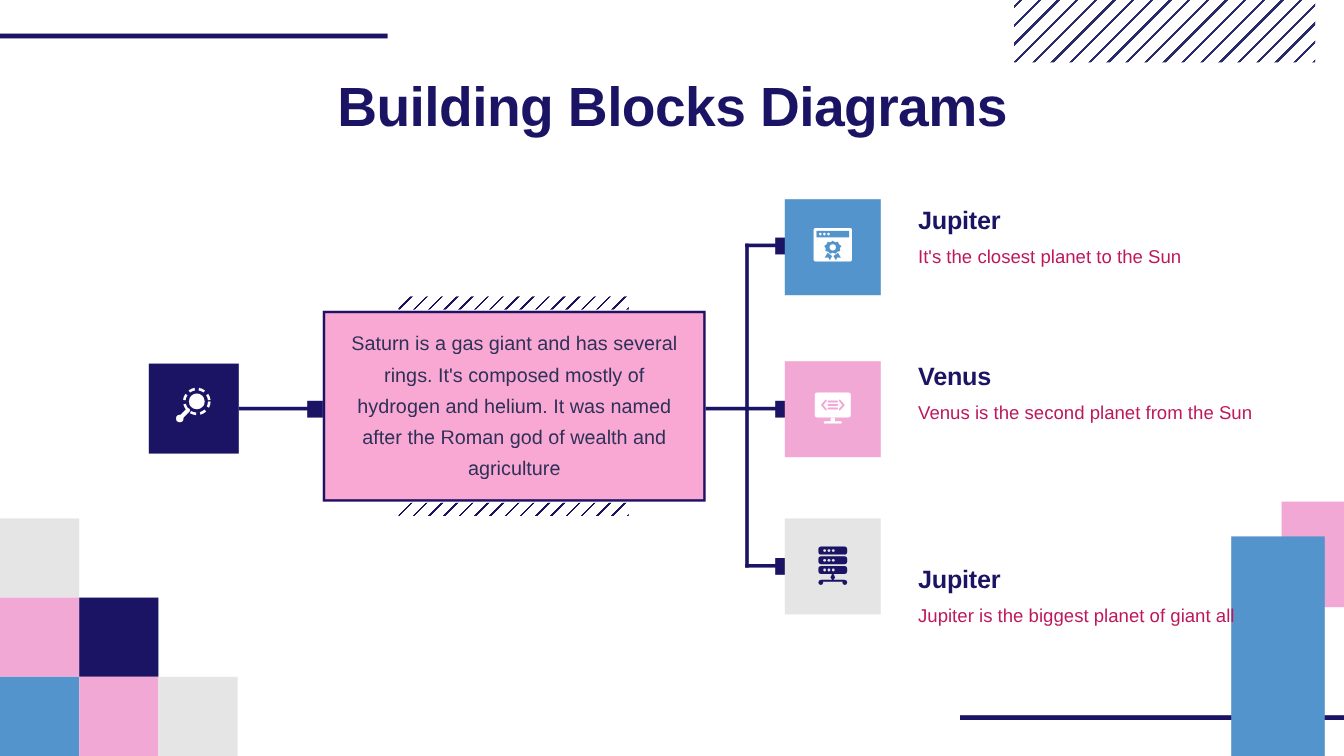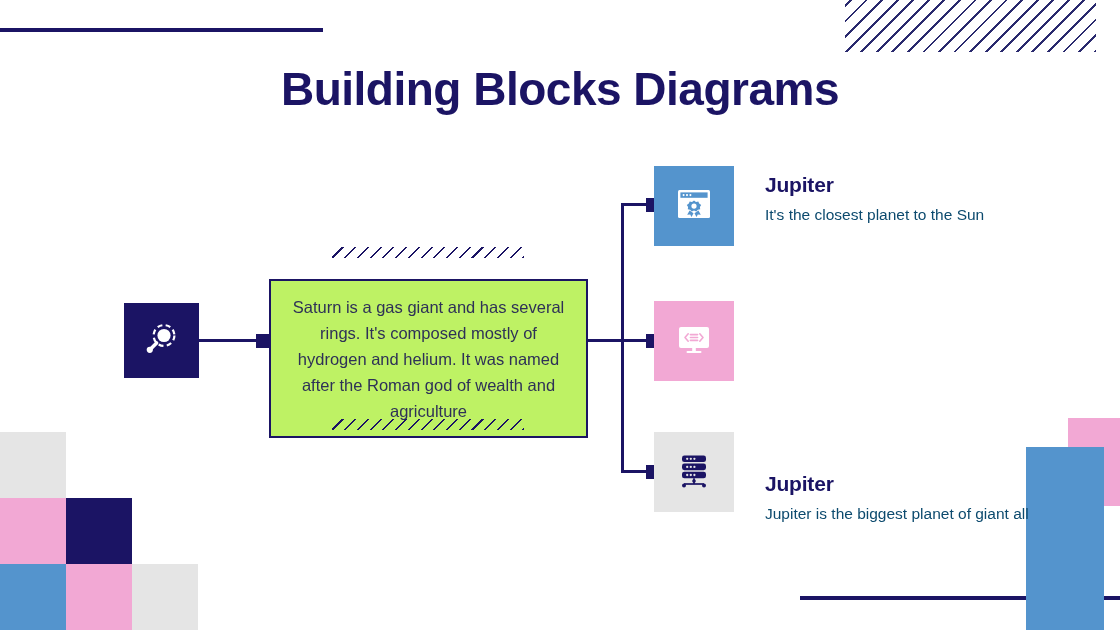--- a/index.html
+++ b/index.html
@@ -64,24 +64,23 @@
     width: 75px; height: 75px;
     background: #1b1464;
     display: flex; align-items: center; justify-content: center;
   }
 
   
   .center-box {
     position: absolute; left: 269px; top: 259px;
     width: 319px; height: 159px;
     border: 2px solid #1b1464;
-    background: #bef264;
+    background: #f9a8d4;
     display: flex; align-items: center; justify-content: center;
     padding: 6px 16px;
-    margin-top: 20px;
   }
   .center-text {
     font-size: 16.5px; line-height: 26px;
     color: #2e3157; text-align: center;
   }
   .hatch-strip {
     position: absolute; left: 332px;
     width: 192px; height: 11px;
     background-image: repeating-linear-gradient(
       -45deg,
@@ -99,21 +98,21 @@
   .item-icon {
     position: absolute; width: 80px; height: 80px;
     display: flex; align-items: center; justify-content: center;
   }
   .item-text { position: absolute; left: 765px; width: 300px; }
   .item-title {
     font-size: 21px; font-weight: bold; color: #1b1464;
     line-height: 26px; letter-spacing: -0.2px;
   }
   .item-desc {
-    font-size: 15.5px; color: #0c4a6e; line-height: 23px;
+    font-size: 15.5px; color: #be185d; line-height: 23px;
     margin-top: 5px;
   }
 </style>
 </head>
 <body>
 
 <div id="slide">
 
   <div class="deco-line-tl"></div>
   <div class="deco-hatch-tr"></div>
@@ -196,20 +195,24 @@
         <g stroke="#f2a8d4" stroke-width="1.6" fill="none" stroke-linecap="round" stroke-linejoin="round">
           <polyline points="17.2,17.8 14.0,21.5 17.2,25.2"></polyline>
           <polyline points="28.8,17.8 32.0,21.5 28.8,25.2"></polyline>
           <line x1="19.4" y1="18.6" x2="26.6" y2="18.6"></line>
           <line x1="19.4" y1="21.5" x2="26.6" y2="21.5"></line>
           <line x1="19.4" y1="24.4" x2="26.6" y2="24.4"></line>
         </g>
       </svg>
     </span>
   </div>
+  <div class="item-text" style="top:302px;">
+    <div class="item-title">Venus</div>
+    <div class="item-desc">Venus is the second planet from the Sun</div>
+  </div>
 
   <div class="item-icon" style="left:654px; top:432px; background:#e5e5e5;">
     <span>
       <svg width="46" height="46" viewBox="0 0 46 46">
         <g fill="#1b1464">
           <rect x="11" y="8.5" width="24" height="6.6" rx="2.4"></rect>
           <rect x="11" y="16.6" width="24" height="6.6" rx="2.4"></rect>
           <rect x="11" y="24.7" width="24" height="6.6" rx="2.4"></rect>
         </g>
         <g fill="#e5e5e5">

